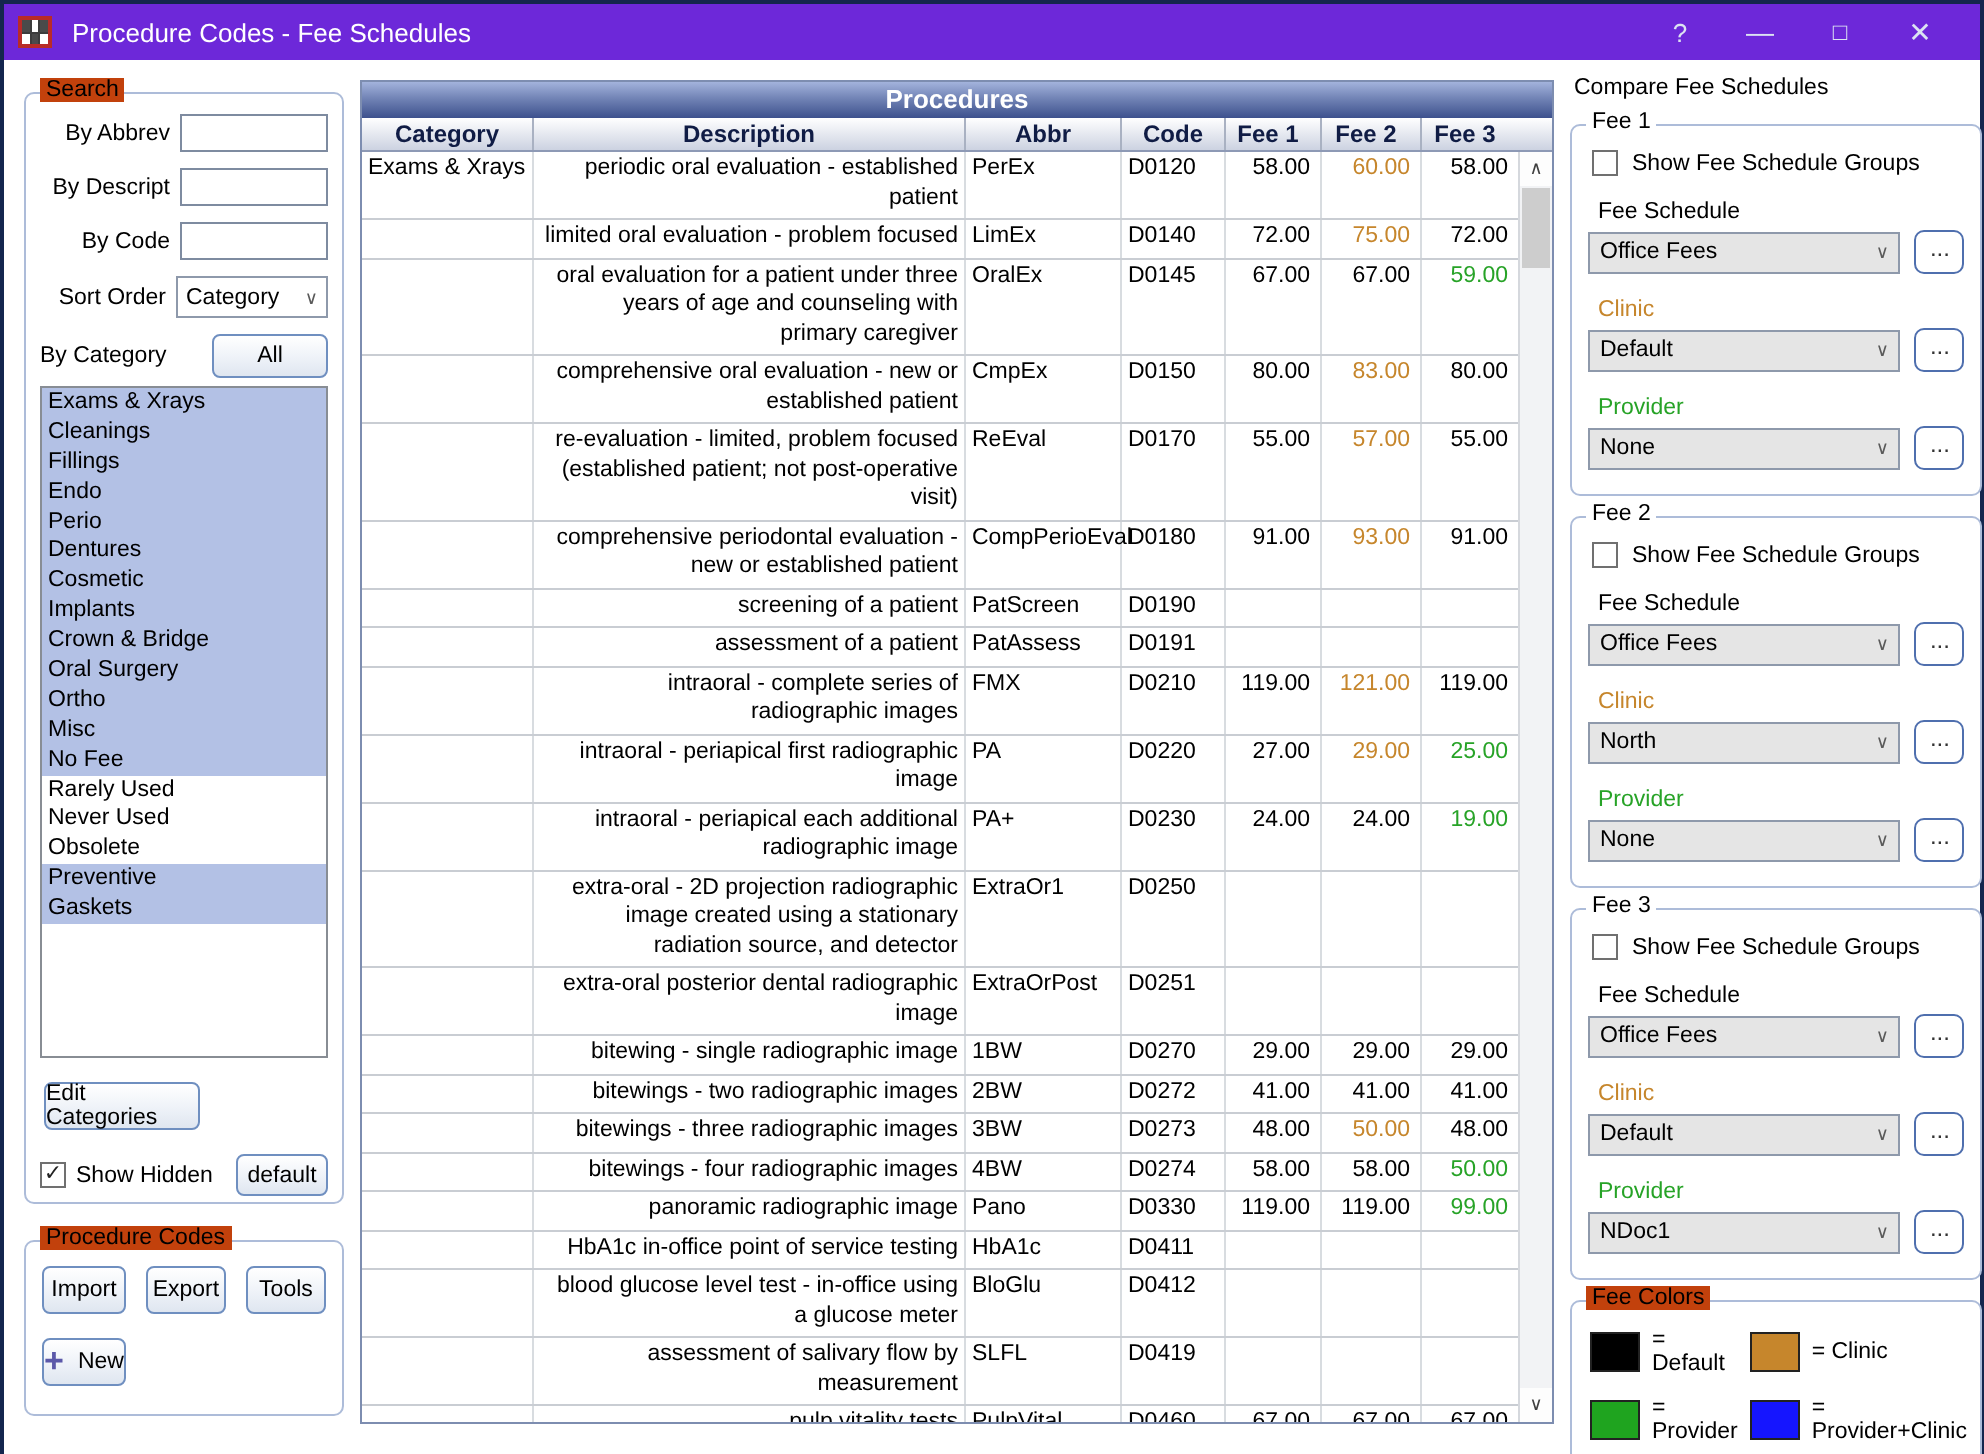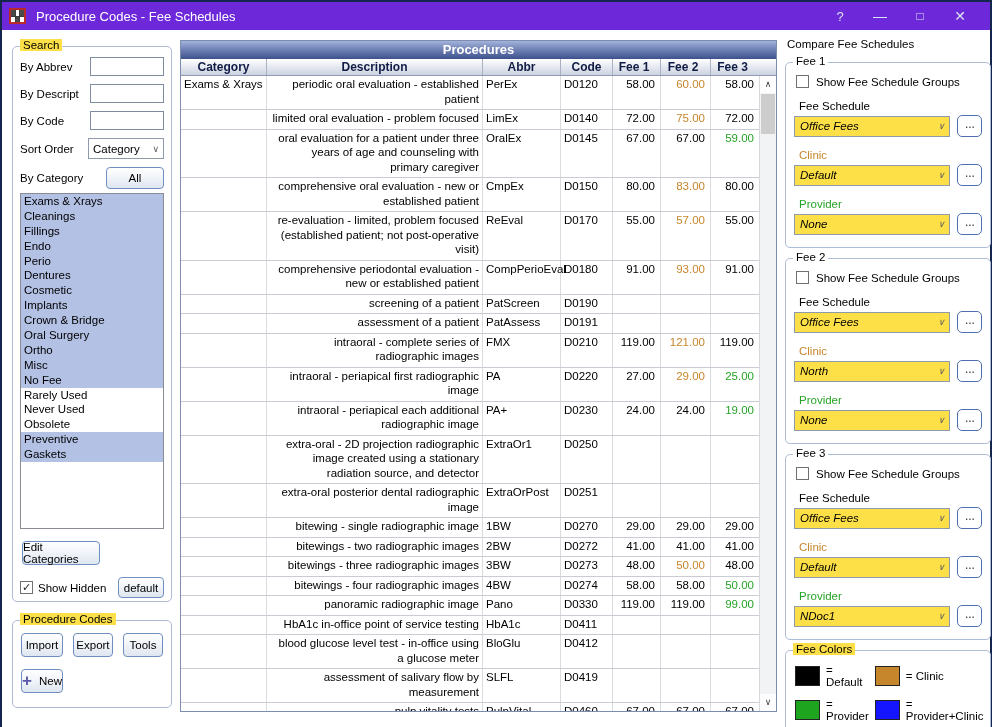--- a/index.html
+++ b/index.html
@@ -19,29 +19,29 @@
   .tb-max { font-size:12px; }
 
   
   .content { flex:1; display:flex; padding:8px 8px 6px 10px; gap:8px; background:#ffffff; }
   .left-col { flex:0 0 160px; display:flex; flex-direction:column; font-size:11.5px; }
   .center-col { flex:0 0 597px; display:flex; flex-direction:column; border:1px solid #7d8db0; height:672px; margin-top:2px; background:#fff; }
   .right-col { flex:1; display:flex; flex-direction:column; font-size:11.5px; }
 
   
   .groupbox { border:1px solid #adbcd9; border-radius:5px; position:relative; padding:10px 7px 6px; background:#fff; }
-  .gb-label { position:absolute; top:-8px; left:7px; background:#fde047; padding:0 3px; font-size:11.5px; white-space:nowrap; }
+  .gb-label { position:absolute; top:-8px; left:7px; background:#c2410c; padding:0 3px; font-size:11.5px; white-space:nowrap; }
 
   
   .btn { border:1px solid #6f8fc0; border-radius:4px; background:linear-gradient(#ffffff, #eef2f8 55%, #dfe6f0); font-size:11.5px; color:#000; display:flex; align-items:center; justify-content:center; cursor:default; }
 
   
   .search-box { margin-top:8px; height:556px; }
   .field-row { display:flex; align-items:center; margin-bottom:8px; }
-  .field-row .flabel { flex:1; text-align:left; padding-right:5px; }
+  .field-row .flabel { flex:1; text-align:right; padding-right:5px; }
   .textbox { width:74px; height:19px; border:1px solid #7e8ba0; background:#fff; font-size:11.5px; padding:0 2px; }
   .selectbox { width:76px; height:21px; border:1px solid #8e99ab; background:#fff; display:flex; align-items:center; justify-content:space-between; padding:0 4px; }
   .chev { color:#5a5a5a; font-size:9px; }
   .bycat-row { display:flex; align-items:center; margin:6px 0 4px; }
   .all-btn { margin-left:auto; width:58px; height:22px; }
   .catlist { border:1px solid #888d94; height:336px; overflow:hidden; background:#fff; margin-bottom:12px; }
   .catlist div { height:14.9px; line-height:14.5px; padding-left:3px; white-space:nowrap; }
   .catlist .sel { background:#b3c1e5; }
   .editcat-btn { width:78px; height:24px; margin:0 0 12px 2px; }
   .showhidden-row { display:flex; align-items:center; gap:5px; }
@@ -73,21 +73,21 @@
   .vs-thumb { position:absolute; top:18px; left:1px; width:14px; height:40px; background:#cdcdcd; }
 
   
   .compare-label { margin:0 0 12px 2px; }
   .fee-panel { border:1px solid #adbcd9; border-radius:5px; position:relative; padding:8px 8px 12px; margin-bottom:10px; background:#fff; }
   .fp-label { position:absolute; top:-8px; left:7px; background:#fff; padding:0 3px; }
   .fp-check-row { display:flex; align-items:center; gap:7px; margin:4px 0 11px 2px; }
   .fp-sub { margin:12px 0 3px 5px; }
   .sub-clinic { color:#c6862c; } .sub-provider { color:#27a327; }
   .fp-select-row { display:flex; align-items:center; gap:7px; margin-bottom:9px; }
-  .fp-select { flex:1; height:21px; border:1px solid #8e99ab; background:#fde047; display:flex; align-items:center; justify-content:space-between; padding:0 5px;font-style:italic; }
+  .fp-select { flex:1; height:21px; border:1px solid #8e99ab; background:#e5e5e5; display:flex; align-items:center; justify-content:space-between; padding:0 5px; }
   .dots-btn { flex:0 0 25px; height:22px; border:1px solid #4f6fae; border-radius:5px; background:#fff; text-align:center; line-height:16px; color:#333; font-size:12px; }
   .fp-select-row:last-child { margin-bottom:0; }
 
   
   .fee-colors { padding-bottom:9px; margin-bottom:9px; }
   .fc-grid { display:grid; grid-template-columns:1fr 1.25fr; gap:10px 6px; padding:3px 0 0 2px; }
   .fc-entry { display:flex; align-items:center; gap:6px; }
   .fc-swatch { width:25px; height:20px; border:1px solid #222; flex:0 0 25px; }
 
   .footer-btn-row { display:flex; gap:10px; }

